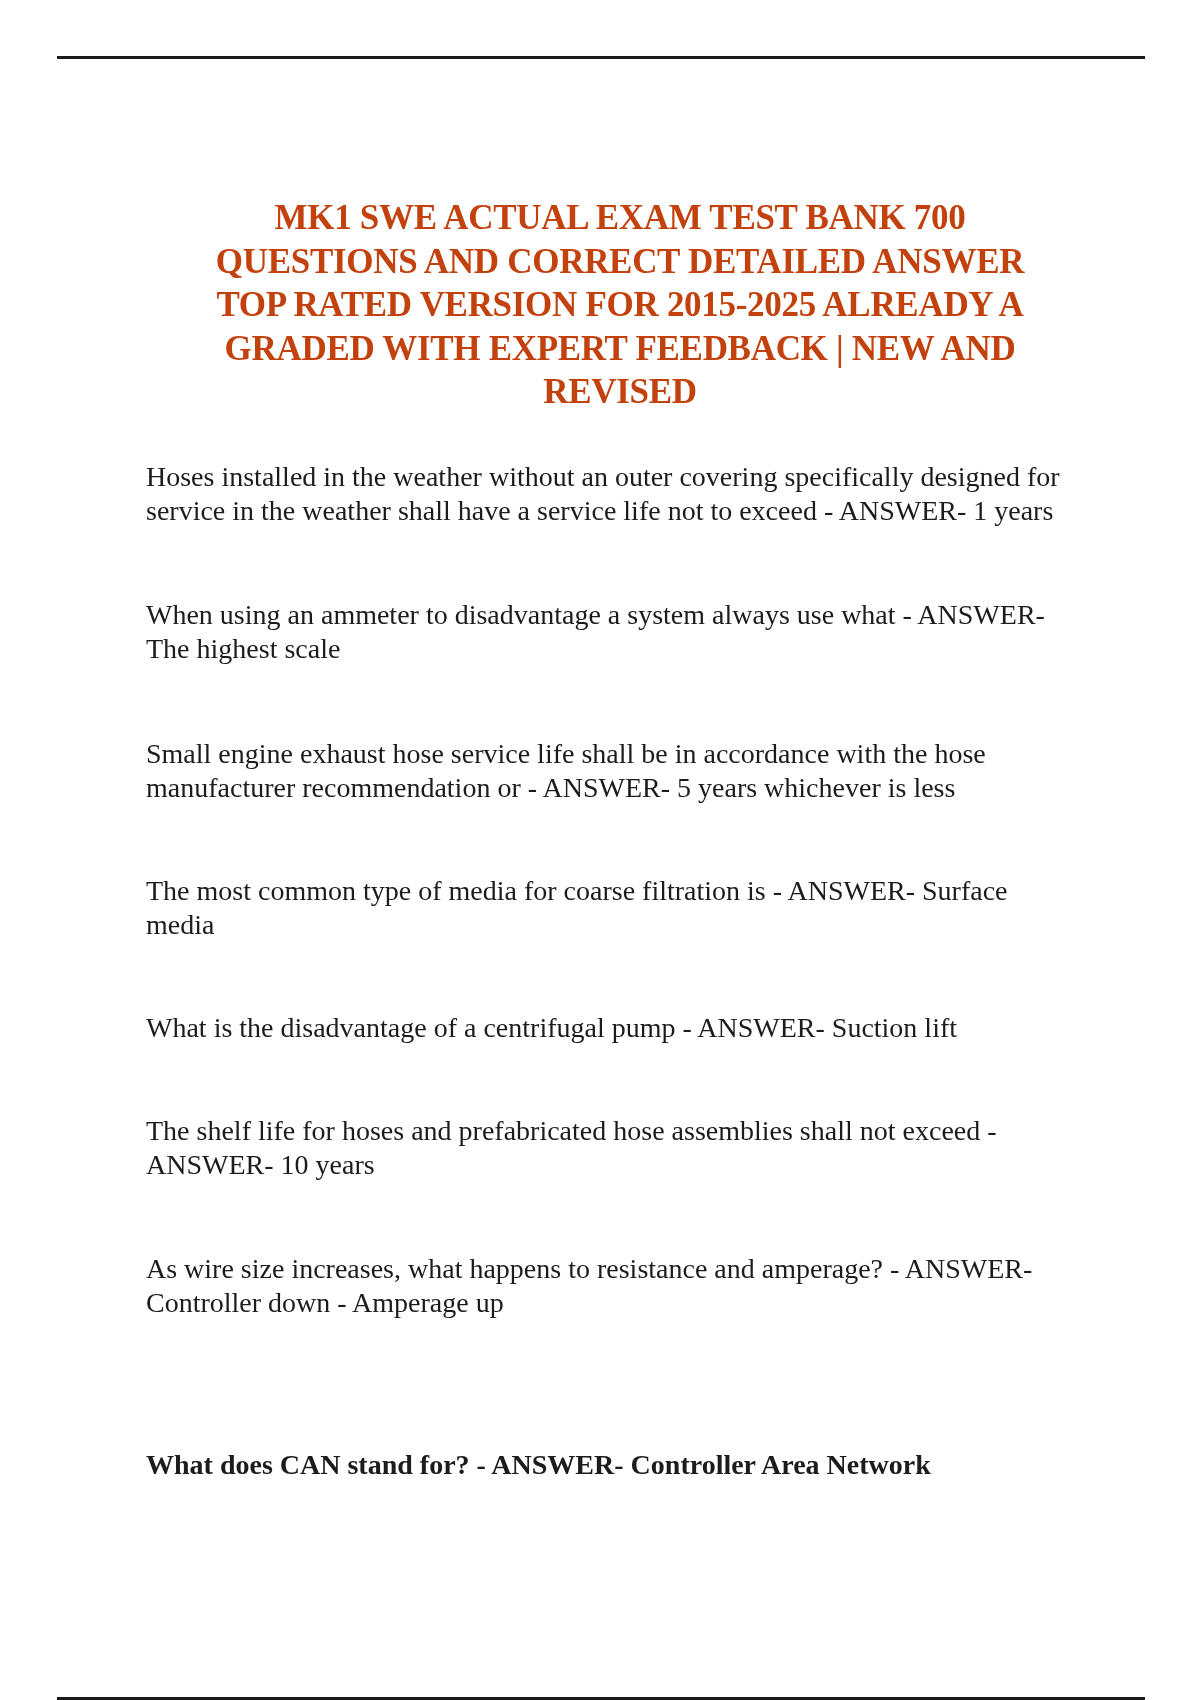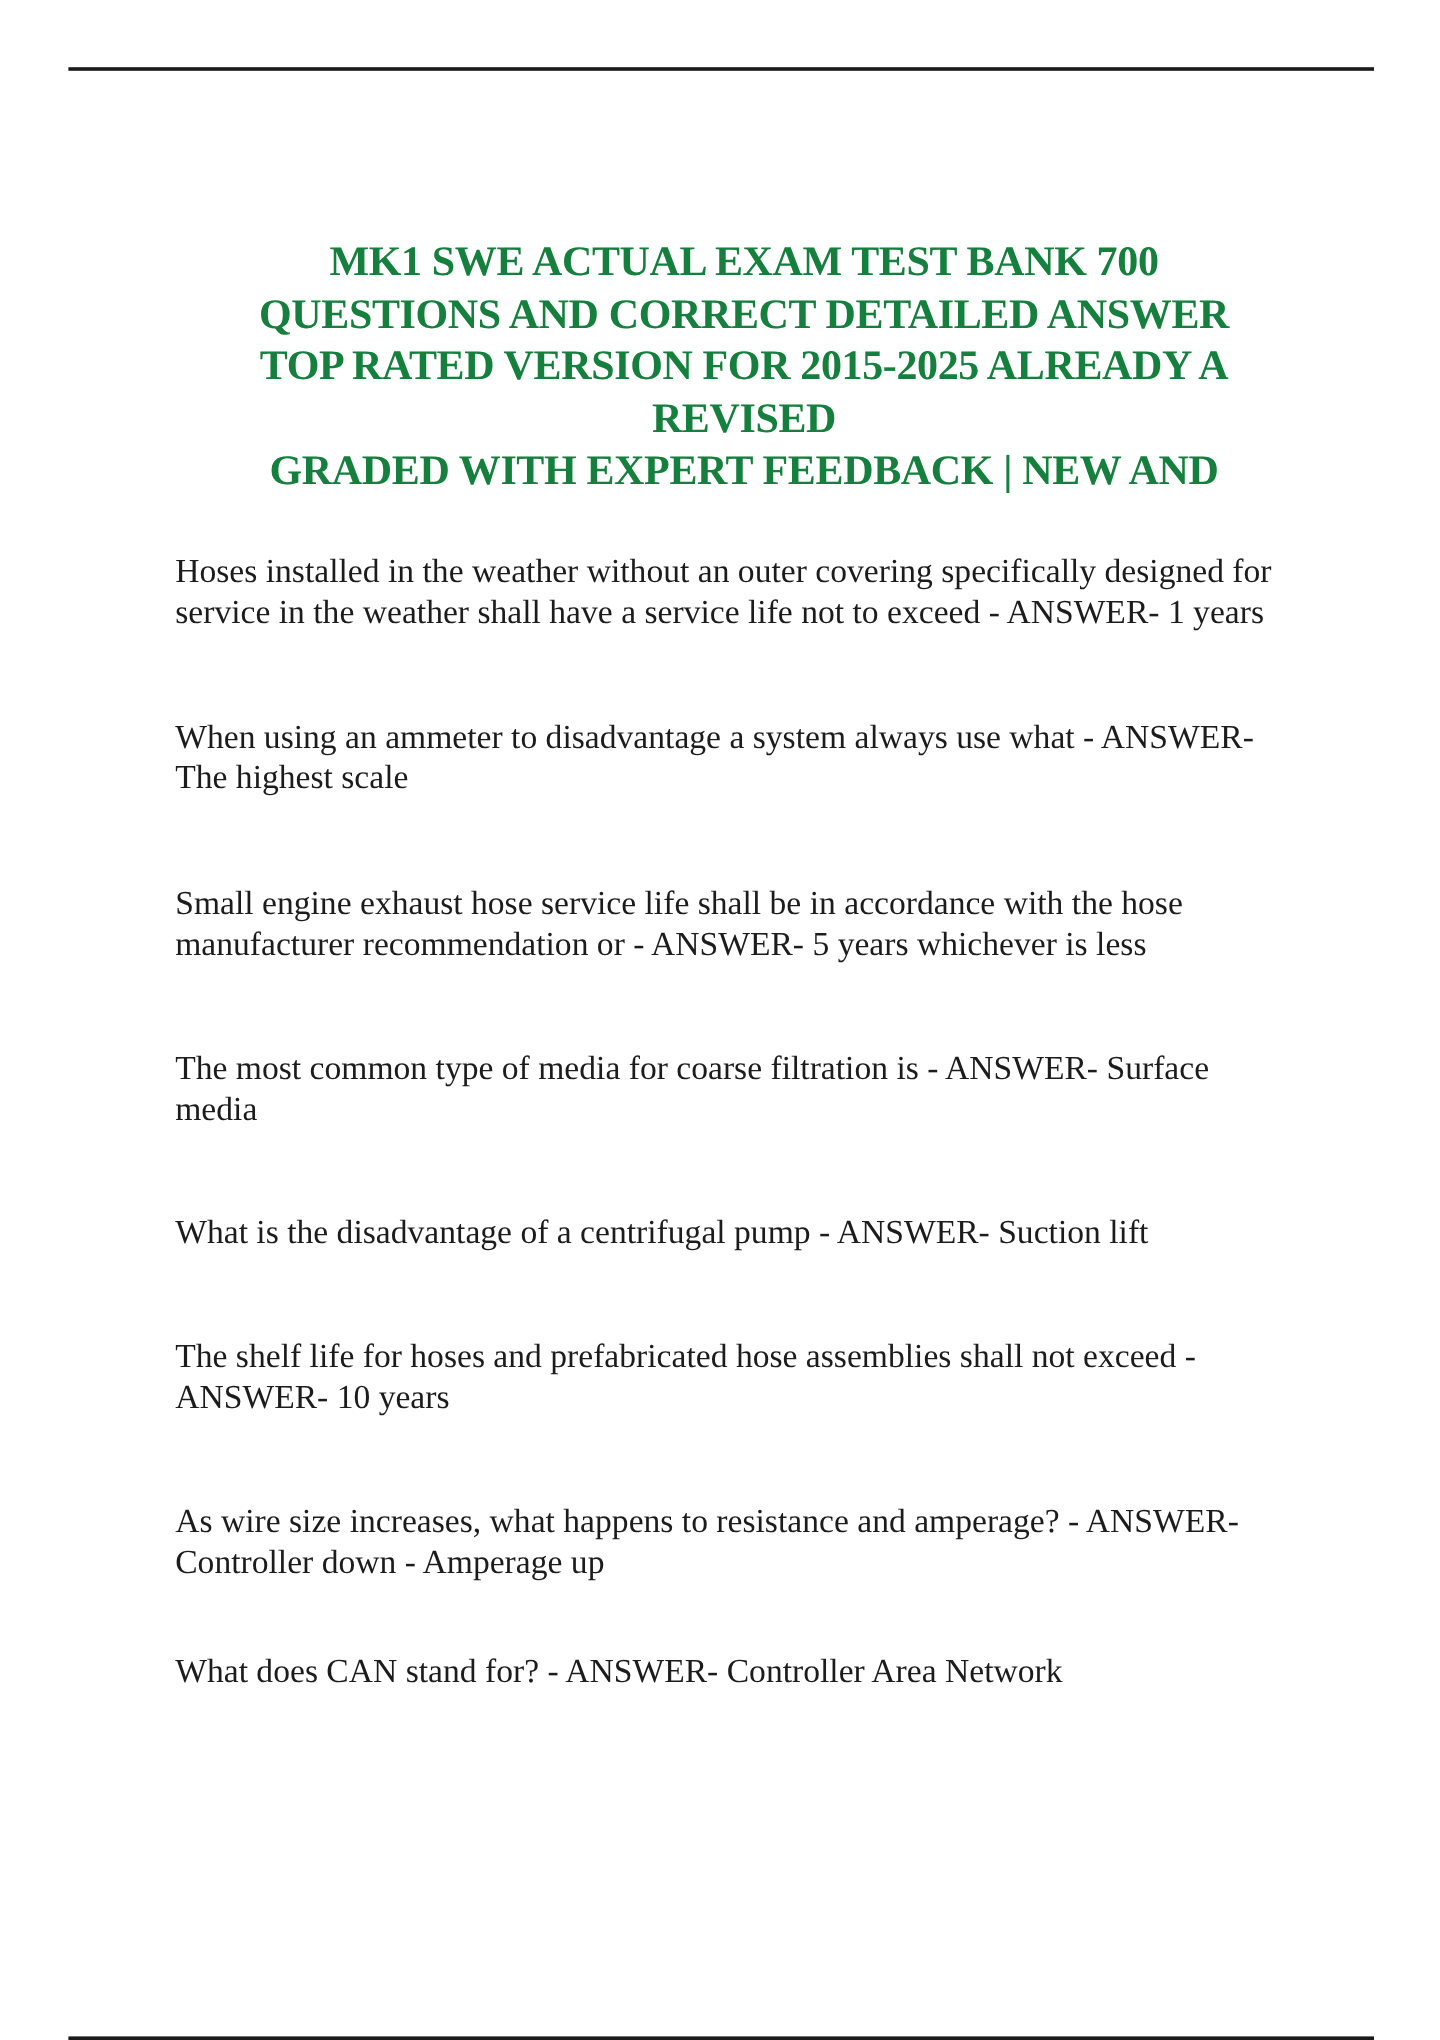--- a/index.html
+++ b/index.html
@@ -26,21 +26,21 @@
 
     .title {
       position: absolute;
       top: 196px;
       left: 140px;
       width: 960px;
       text-align: center;
       font-weight: bold;
       font-size: 35px;
       line-height: 43.5px;
-      color: #15803d;
+      color: #c2410c;
       letter-spacing: -0.3px;
     }
     .title .line { display: block; white-space: nowrap; }
 
     .qa {
       position: absolute;
       left: 146px;
       width: 940px;
       font-size: 28px;
       line-height: 34px;
@@ -50,22 +50,22 @@
   </style>
 </head>
 <body>
 
 <div class="rule top"></div>
 
 <h1 class="title" style="margin:0;">
   <span class="line">MK1 SWE ACTUAL EXAM TEST BANK 700</span>
   <span class="line">QUESTIONS AND CORRECT DETAILED ANSWER</span>
   <span class="line">TOP RATED VERSION FOR 2015-2025 ALREADY A</span>
+  <span class="line">GRADED WITH EXPERT FEEDBACK | NEW AND</span>
   <span class="line">REVISED</span>
-  <span class="line">GRADED WITH EXPERT FEEDBACK | NEW AND</span>
 </h1>
 
 <p class="qa" style="top:460px;">
   <span>Hoses installed in the weather without an outer covering specifically designed for</span><br>
   <span>service in the weather shall have a service life not to exceed - ANSWER- 1 years</span>
 </p>
 
 <p class="qa" style="top:598px;">
   <span>When using an ammeter to disadvantage a system always use what - ANSWER-</span><br>
   <span>The highest scale</span>
@@ -88,17 +88,17 @@
 <p class="qa" style="top:1114px;">
   <span>The shelf life for hoses and prefabricated hose assemblies shall not exceed -</span><br>
   <span>ANSWER- 10 years</span>
 </p>
 
 <p class="qa" style="top:1252px;">
   <span>As wire size increases, what happens to resistance and amperage? - ANSWER-</span><br>
   <span>Controller down - Amperage up</span>
 </p>
 
-<p class="qa" style="top:1377px;">
+<p class="qa" style="top:1448px;font-weight:bold;">
   <span>What does CAN stand for? - ANSWER- Controller Area Network</span>
 </p>
 
 <div class="rule bottom"></div>
 
 </body></html>

